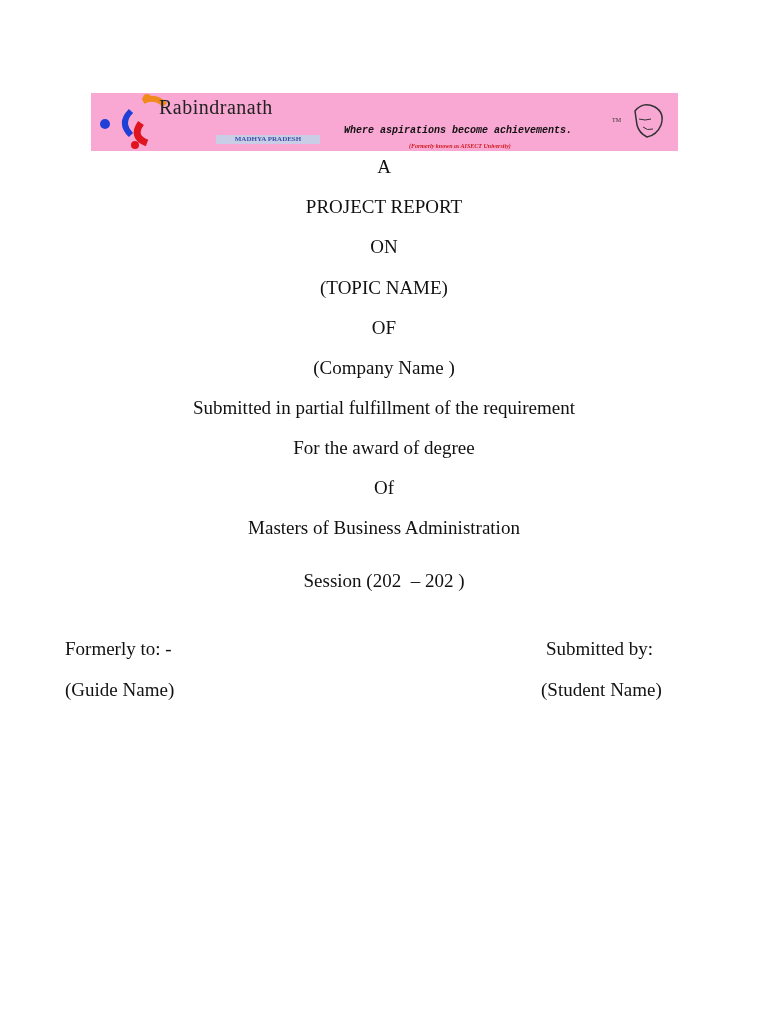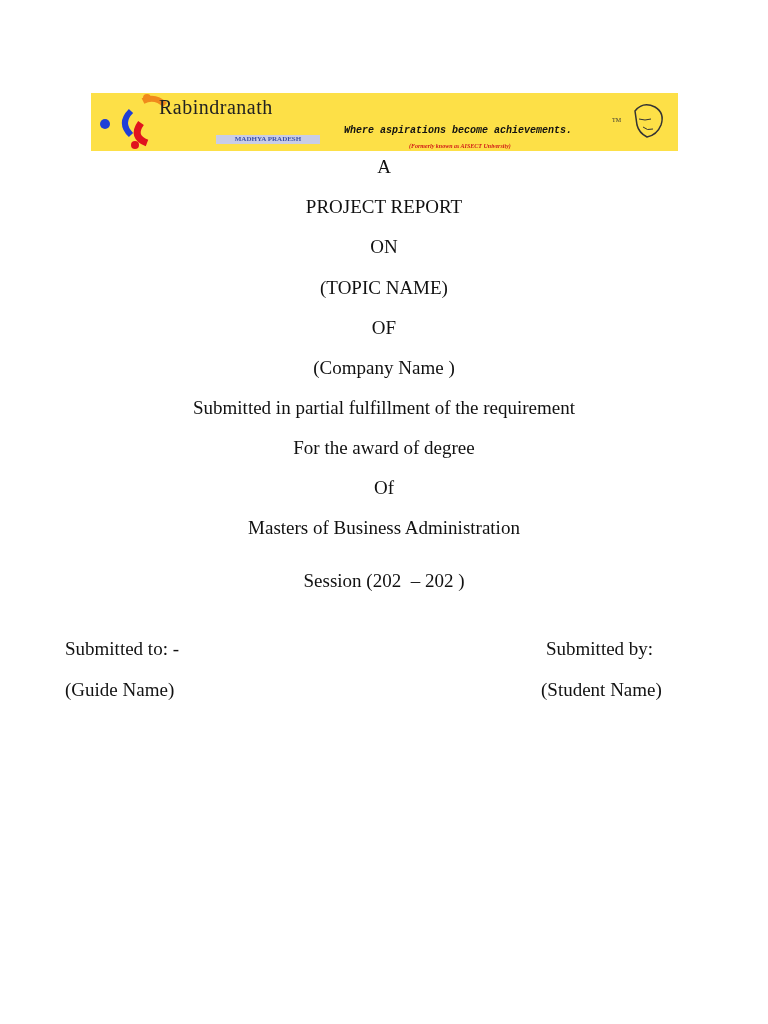--- a/index.html
+++ b/index.html
@@ -2,21 +2,21 @@
 <html><head>
   <meta charset="utf-8">
   <style>
     html, body { margin: 0; padding: 0; }
     body {
       width: 768px; height: 1024px; background: #ffffff; position: relative; overflow: hidden;
       font-family: "Liberation Serif", serif; color: #111;
     }
     .logo {
       position: absolute; left: 91px; top: 93px; width: 587px; height: 58px;
-      background: #fde047;
+      background: #f9a8d4;
     }
     .logo svg { position: absolute; left: 0; top: 0; }
     .center-line {
       position: absolute; left: 0; width: 768px; text-align: center;
       font-size: 19px; line-height: 22px;
     }
     .side-line { position: absolute; font-size: 19px; line-height: 22px; }
   </style>
 </head>
 <body>
@@ -44,16 +44,16 @@
 <div class="center-line" style="top:236px;">ON</div>
 <div class="center-line" style="top:277px;">(TOPIC NAME)</div>
 <div class="center-line" style="top:317px;">OF</div>
 <div class="center-line" style="top:357px;text-align:center;">(Company Name )</div>
 <div class="center-line" style="top:397px;">Submitted in partial fulfillment of the requirement</div>
 <div class="center-line" style="top:437px;">For the award of degree</div>
 <div class="center-line" style="top:477px;">Of</div>
 <div class="center-line" style="top:517px;">Masters of Business Administration</div>
 <div class="center-line" style="top:570px;white-space:pre;">Session (202  – 202 )</div>
 
-<div class="side-line" style="left:65px;top:638px;">Submitted to: -</div>
+<div class="side-line" style="left:65px;top:638px;">Formerly to: -</div>
 <div class="side-line" style="left:65px;top:679px;">(Guide Name)</div>
 <div class="side-line" style="left:546px;top:638px;">Submitted by:</div>
 <div class="side-line" style="left:541px;top:679px;">(Student Name)</div>
 
 </body></html>

